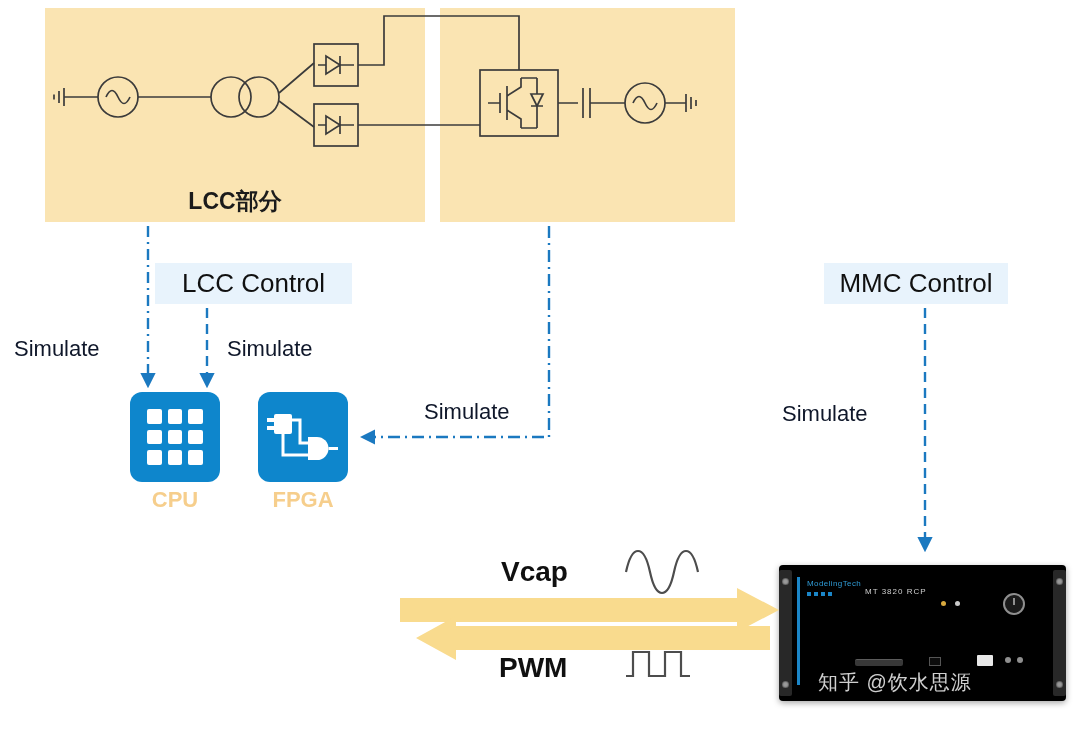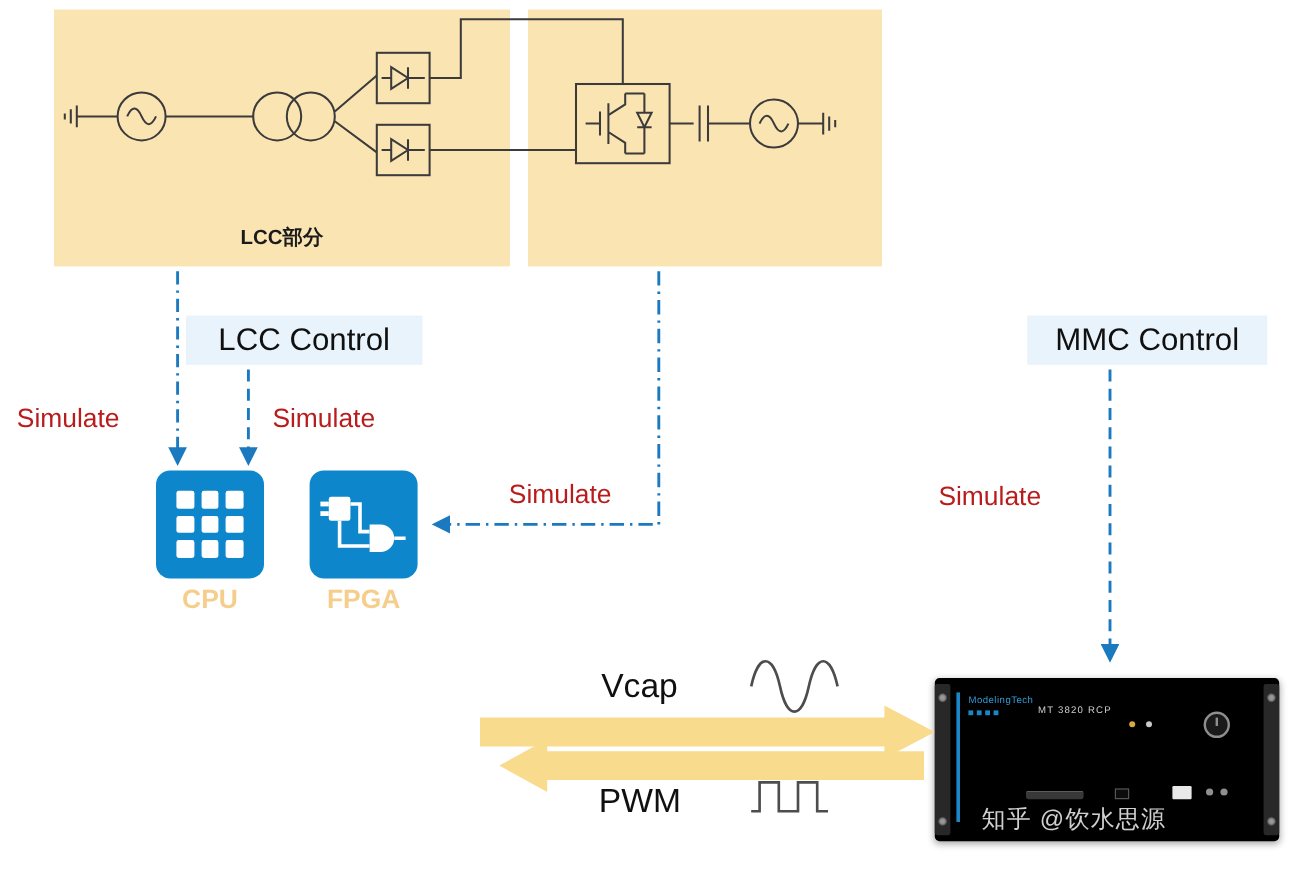--- a/index.html
+++ b/index.html
@@ -3,45 +3,45 @@
 <meta charset="utf-8">
 <style>
   *{box-sizing:border-box;margin:0;padding:0}
   body{font-family:"Liberation Sans","DejaVu Sans",sans-serif;background:#fff}
   .canvas{position:relative;width:1080px;height:729px;background:#ffffff;overflow:hidden}
   svg.overlay{position:absolute;left:0;top:0;width:1080px;height:729px;z-index:3;pointer-events:none}
 
   .panel{position:absolute;top:8px;height:214px;background:#FAE4B2;z-index:1}
   .panel.lcc{left:45px;width:380px}
   .panel.mmc{left:440px;width:295px}
-  .panel-label{position:absolute;z-index:4;font-size:17px;font-weight:700;color:#1b1b1b;text-align:center}
+  .panel-label{position:absolute;z-index:4;font-size:23px;font-weight:700;color:#1b1b1b;text-align:center}
   .panel-label.lcc{left:45px;top:186px;width:380px}
   .panel-label.mmc{left:440px;top:186px;width:295px}
 
   .ctrl{position:absolute;top:263px;height:41px;background:#E8F3FC;display:flex;align-items:center;justify-content:center;font-size:26px;font-weight:500;color:#101010;z-index:4}
   .ctrl.lcc{left:155px;width:197px}
-  .ctrl.mmc{left:856px;width:200px}
-
-  .sim{position:absolute;font-size:22px;font-weight:500;color:#b91c1c;z-index:4}
+  .ctrl.mmc{left:824px;width:184px}
+
+  .sim{position:absolute;font-size:22px;font-weight:500;color:#0f172a;z-index:4}
   #sim1{left:14px;top:336px}
   #sim2{left:227px;top:336px}
   #sim3{left:424px;top:399px}
   #sim4{left:782px;top:401px}
 
   .chip-icon{position:absolute;width:90px;height:90px;background:#0E86CC;border-radius:12px;z-index:4}
   #cpu-icon{left:130px;top:392px}
   #fpga-icon{left:258px;top:392px}
   .cpu-grid{position:absolute;inset:17px;display:grid;grid-template-columns:repeat(3,1fr);grid-template-rows:repeat(3,1fr);gap:6px}
   .cpu-grid div{background:#fff;border-radius:2px}
   .fpga-art{position:absolute;inset:0;width:100%;height:100%}
   .icon-label{position:absolute;width:90px;text-align:center;font-size:22px;font-weight:700;color:#F6CE8C;z-index:4}
   #cpu-label{left:130px;top:487px}
   #fpga-label{left:258px;top:487px}
 
-  .sig{position:absolute;font-size:28px;font-weight:400;color:#101010;z-index:4}
+  .sig{position:absolute;font-size:28px;font-weight:700;color:#101010;z-index:4}
   #vcap{left:501px;top:556px}
   #pwm{left:499px;top:652px}
 
   .device{position:absolute;background:#000000;border-radius:4px;z-index:2;box-shadow:0 2px 6px rgba(0,0,0,.35)}
   #dev-left{left:85px;top:517px;width:306px;height:184px}
   #dev-right{left:779px;top:565px;width:287px;height:136px}
   .ear{position:absolute;top:5px;bottom:5px;width:13px;background:#282828;border-radius:2px}
   .ear.l{left:0}.ear.r{right:0}
   .screw{position:absolute;width:7px;height:7px;border-radius:50%;background:#9a9a9a;box-shadow:inset 0 0 2px #000}
   .screw.t{top:8px}.screw.b{bottom:8px}

